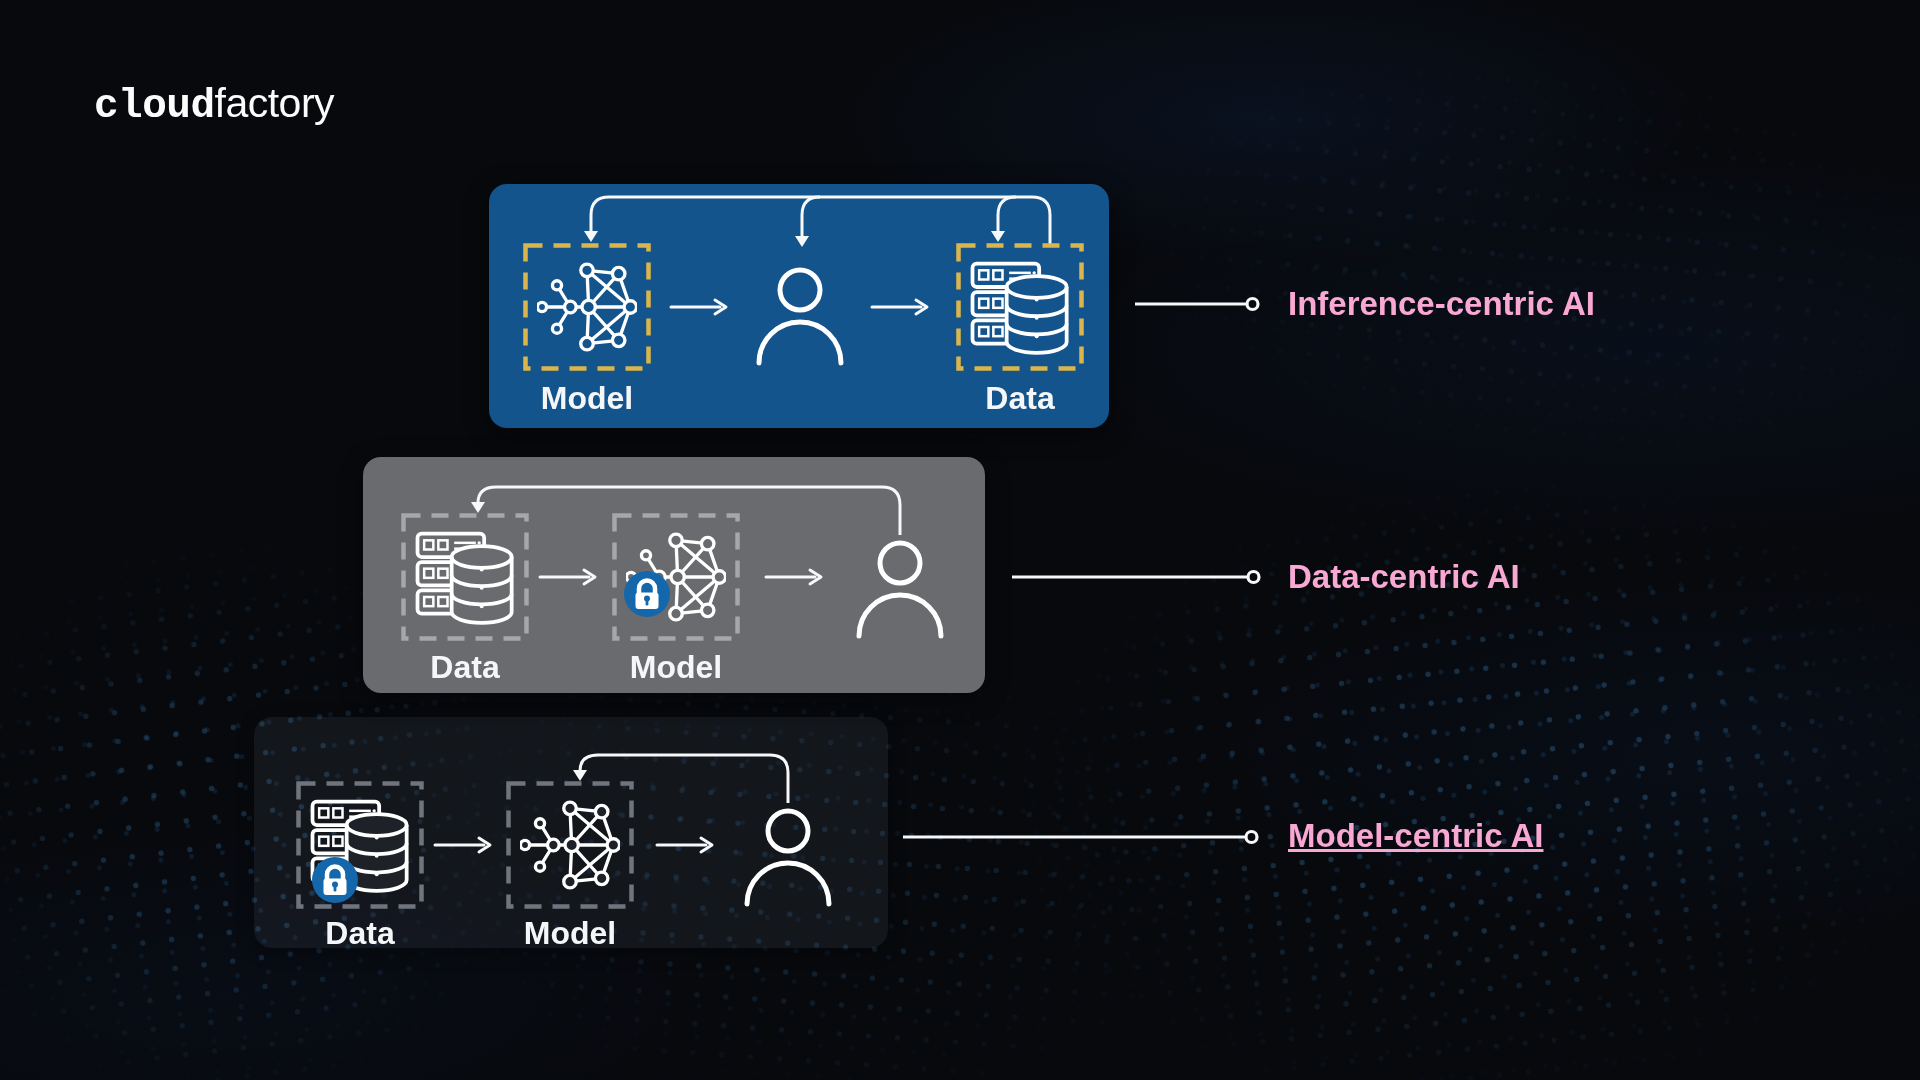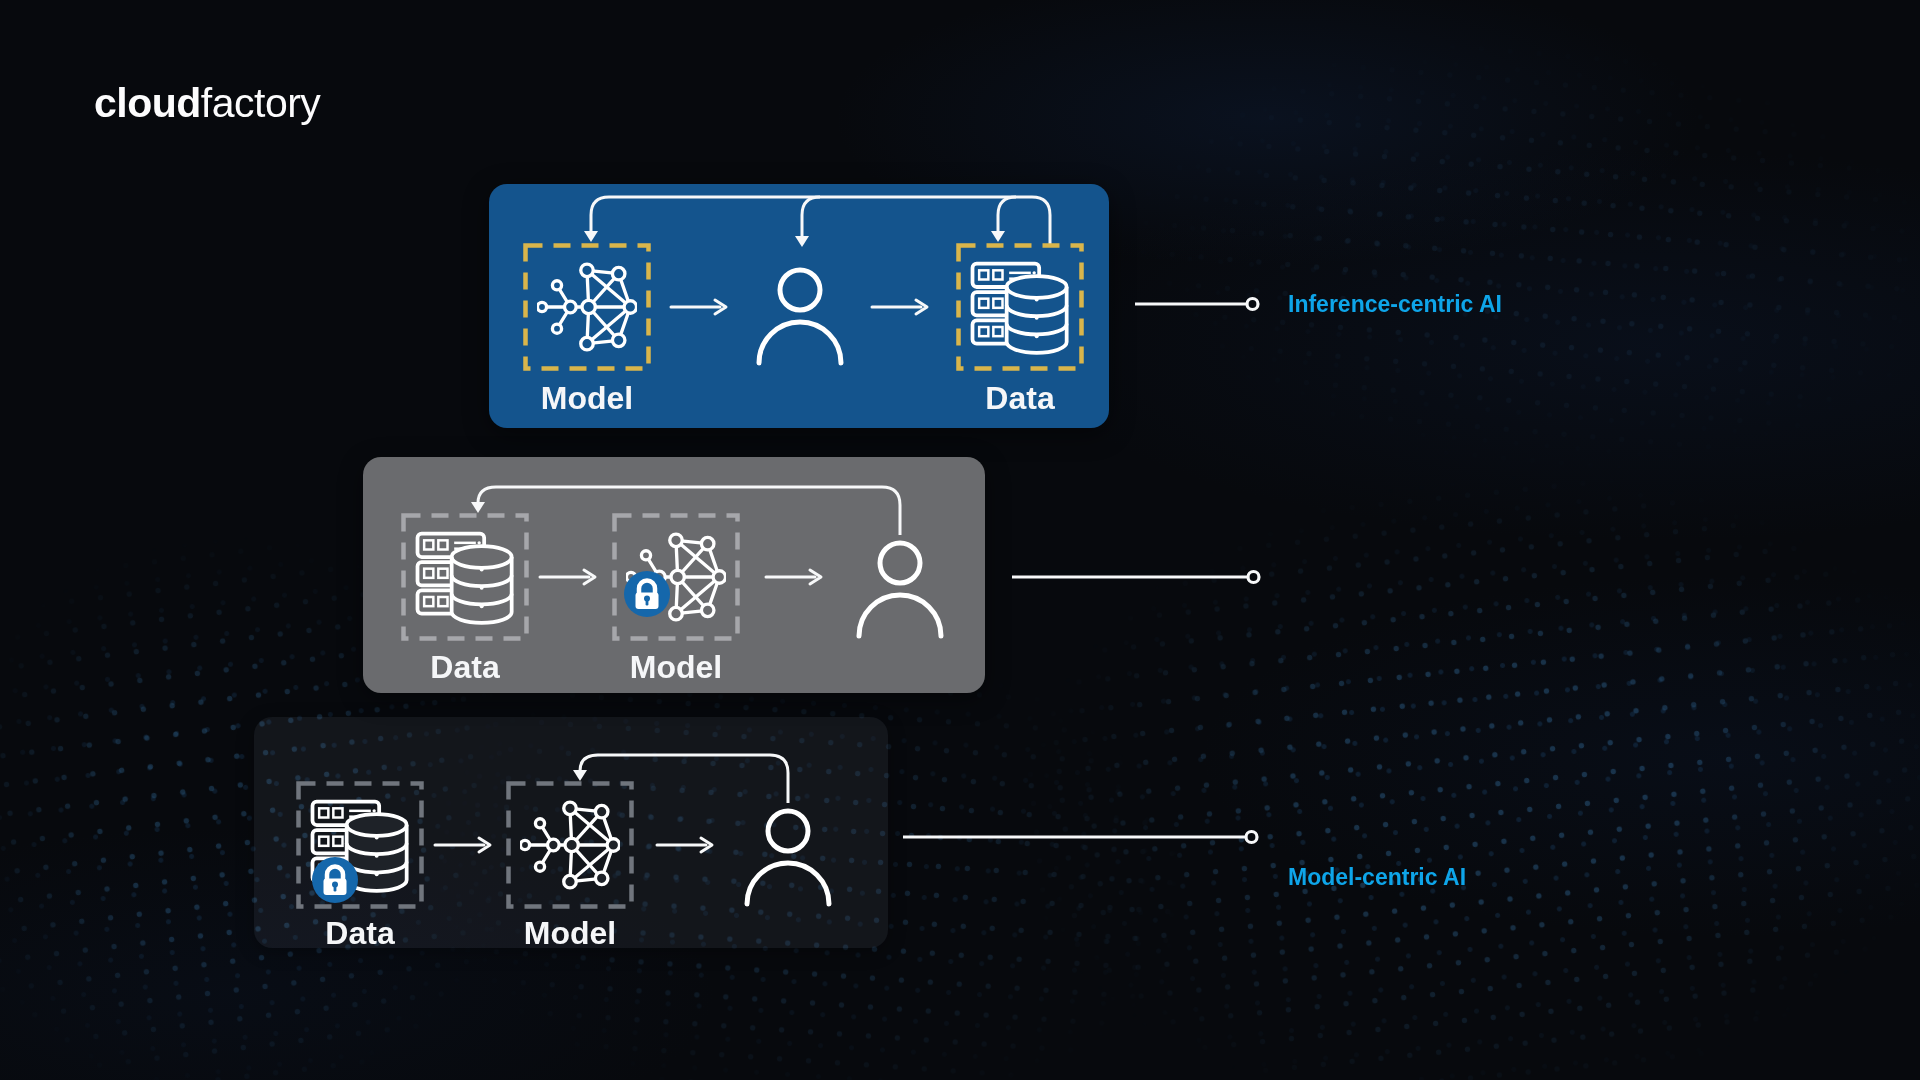--- a/index.html
+++ b/index.html
@@ -30,42 +30,42 @@
   }
   .dots.f1{left:-60px; top:540px; width:580px; height:560px; opacity:.55; transform:rotate(-7deg);}
   .dots.f2{left:430px; top:640px; width:760px; height:470px; opacity:.38; transform:rotate(4deg);}
   .dots.f3{left:1020px; top:480px; width:940px; height:620px; opacity:.62; transform:rotate(-6deg);}
   .dots.f4{left:1130px; top:40px;  width:820px; height:430px; opacity:.20; transform:rotate(5deg);}
   
   .logo{
     position:absolute; left:94px; top:80px; font-size:41px; line-height:46px;
     letter-spacing:-0.5px; color:#FCFCFD; white-space:nowrap;
   }
-  .logo .b{font-weight:700;}
+  .logo .b{font-weight:700;font-family:Liberation Mono, monospace;}
   .logo .l{font-weight:400;text-align:right;}
   
   .panel{position:absolute; border-radius:18px;}
   .panel.blue {--occl:#14548D; --dash:#D9B54B; left:489px; top:184px; width:620px; height:244px; background:#14548D;
                box-shadow:0 6px 26px rgba(0,0,0,0.45);}
   .panel.gray {--occl:#6A6B6E; --dash:#A6A7AB; left:363px; top:457px; width:622px; height:236px; background:#6A6B6E;
                box-shadow:0 6px 24px rgba(0,0,0,0.40);}
   .panel.dark {--occl:#1E2228; --dash:#70757D; left:254px; top:717px; width:634px; height:231px;
                background:rgba(130,140,155,0.10); box-shadow:0 4px 18px rgba(0,0,0,0.30);}
   .tile{position:absolute; width:128px; height:128px;}
   .tile svg.border{position:absolute; inset:0; width:128px; height:128px;}
   .tile svg.glyph{position:absolute; left:14px; top:14px; width:100px; height:100px;}
   .tile .badge{position:absolute; width:46px; height:46px;}
   .tlabel{position:absolute; width:168px; text-align:center; font-weight:700; font-size:32px; color:#F5F6F8;}
   .person{position:absolute; width:96px; height:104px;}
   .harrow{position:absolute; width:64px; height:20px;}
   .loop{position:absolute; inset:0; width:100%; height:100%;}
   .stroke-w{stroke:#F7F8F9; stroke-width:3; fill:none;}
   
   .connector{position:absolute; overflow:visible;}
-  .side-label{position:absolute; font-weight:700; font-size:23px; line-height:42px; color:#0ea5e9; white-space:nowrap;}
+  .side-label{position:absolute; font-weight:700; font-size:33px; line-height:42px; color:#f9a8d4; white-space:nowrap;}
 </style>
 </head>
 <body>
 
 <svg width="0" height="0" style="position:absolute">
   <defs>
     <g id="nn-icon">
       <g stroke="#fff" stroke-width="4" stroke-linecap="round">
         <line x1="6" y1="60" x2="40" y2="60"></line>
         <line x1="40" y1="60" x2="24" y2="34"></line>
@@ -228,20 +228,21 @@
         <use href="#h-arrow"></use>
       </svg>
     <svg class="person" style="left:489px; top:80px;" viewBox="0 0 96 104">
         <use href="#person-icon"></use>
       </svg>
   </div>
   <svg class="connector" style="left:1012px; top:567px;" width="260" height="20">
     <line x1="0" y1="10" x2="235" y2="10" stroke="#F7F8F9" stroke-width="3.2"></line>
     <circle cx="241.5" cy="10" r="5.5" fill="none" stroke="#F7F8F9" stroke-width="3.2"></circle>
   </svg>
+  <div class="side-label" style="left:1288px; top:556px;">Data-centric AI</div>
 
   <div class="panel dark">
     <svg class="loop" viewBox="0 0 634 231">
       <path class="stroke-w" d="M534 86 V56 Q534 38 516 38 H344 Q326 38 326 54"></path>
       <polygon points="319,53 333,53 326,64" fill="#F7F8F9"></polygon>
     </svg>
     <div class="tile" style="left:42px; top:64px;">
       <svg class="border" viewBox="0 0 128 128">
         <rect x="2.5" y="2.5" width="123" height="123" fill="none" stroke="var(--dash)" stroke-width="4.5" stroke-dasharray="17 11"></rect>
       </svg>
@@ -269,14 +270,14 @@
         <use href="#h-arrow"></use>
       </svg>
     <svg class="person" style="left:486px; top:88px;" viewBox="0 0 96 104">
         <use href="#person-icon"></use>
       </svg>
   </div>
   <svg class="connector" style="left:903px; top:827px;" width="366" height="20">
     <line x1="0" y1="10" x2="342" y2="10" stroke="#F7F8F9" stroke-width="3.2"></line>
     <circle cx="348.5" cy="10" r="5.5" fill="none" stroke="#F7F8F9" stroke-width="3.2"></circle>
   </svg>
-  <div class="side-label" style="left:1288px; top:856px;">Model-centric AI</div>
+  <div class="side-label" style="left:1288px; top:815px;text-decoration:underline;">Model-centric AI</div>
 </div>
 
 </body></html>

